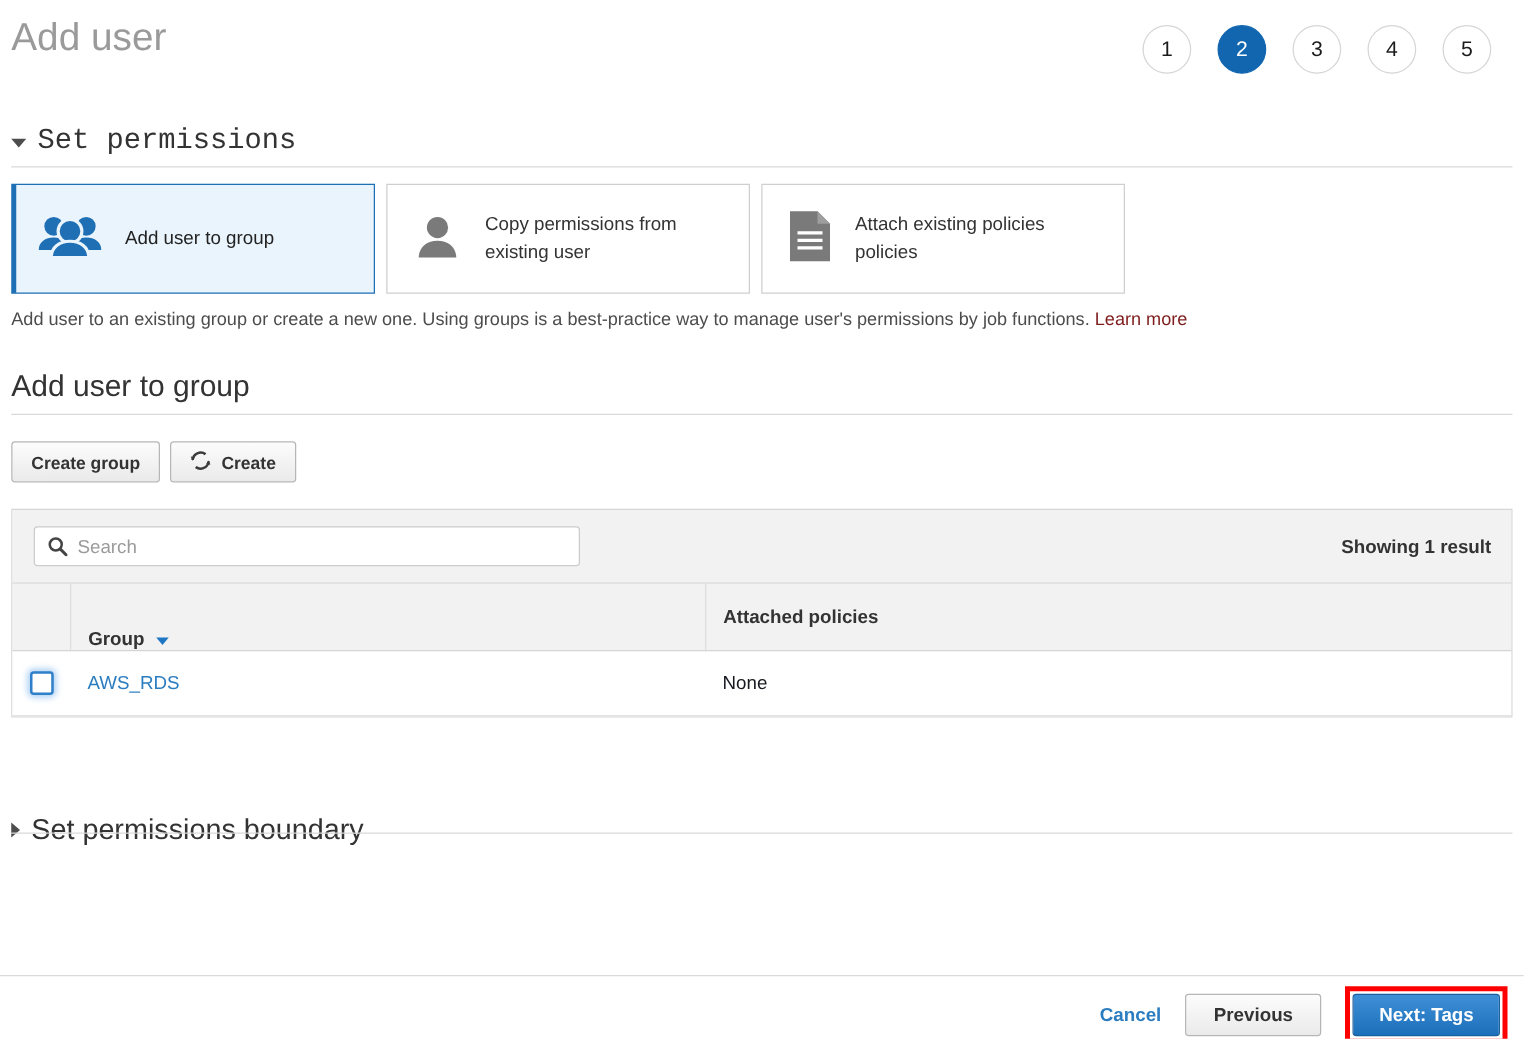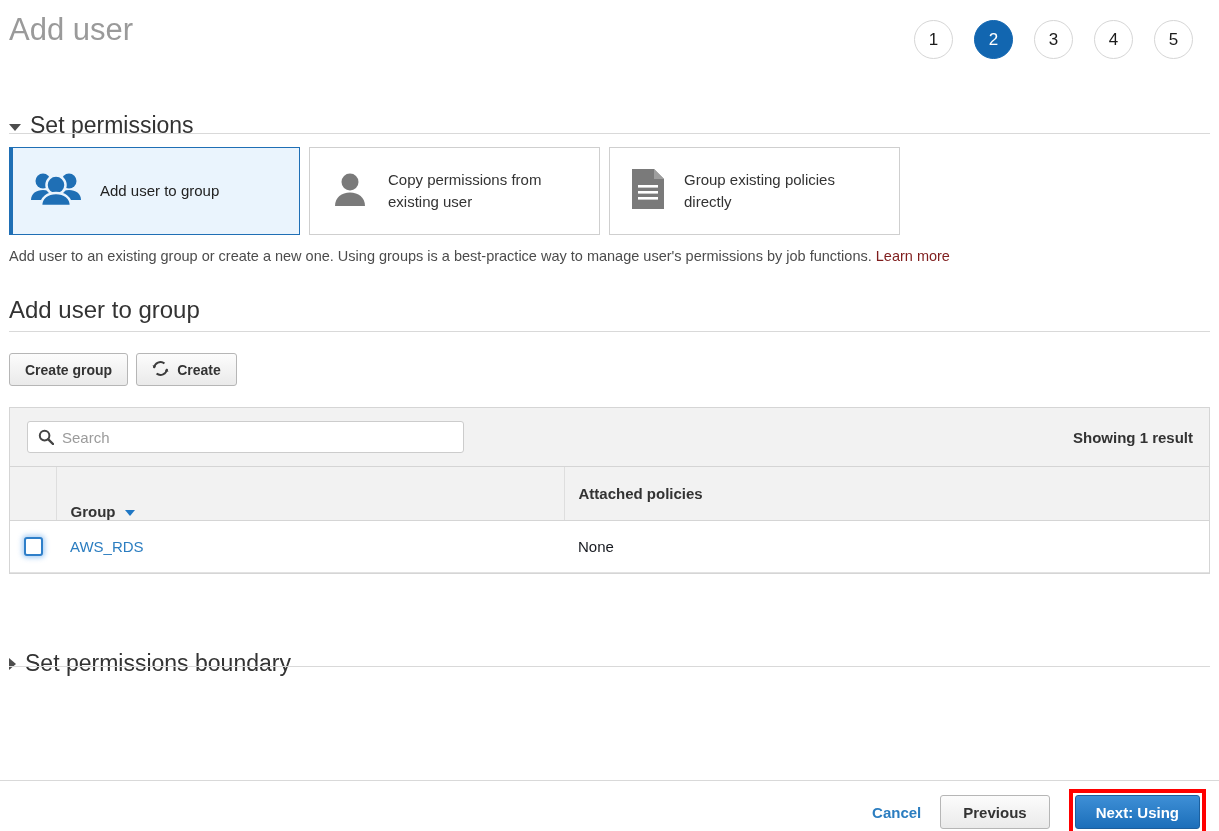--- a/index.html
+++ b/index.html
@@ -146,21 +146,21 @@
     <div class="page-title">Add user</div>
     <div class="steps">
       <div class="step">1</div>
       <div class="step active">2</div>
       <div class="step">3</div>
       <div class="step">4</div>
       <div class="step">5</div>
     </div>
   </div>
 
-  <div class="section-head" style="top:112px;">
+  <div class="section-head" style="top:99px;font-family:Liberation Mono, monospace;">
     <span class="caret-down"></span>
     <span>Set permissions</span>
   </div>
   <div class="hrule" style="top:133px; width:1201px;"></div>
 
   <div class="cards">
 
     <div class="card selected">
       <span>
         <svg width="52" height="38" viewBox="0 0 52 38">
@@ -188,21 +188,21 @@
     <div class="card">
       <span>
         <svg width="36" height="42" viewBox="0 0 36 42">
           <path d="M2 1h22l10 10v30H2z" fill="#7a7a7a"></path>
           <path d="M24 1l10 10H24z" fill="#9e9e9e"></path>
           <rect x="8" y="17" width="20" height="2.6" fill="#ffffff"></rect>
           <rect x="8" y="23" width="20" height="2.6" fill="#ffffff"></rect>
           <rect x="8" y="29" width="20" height="2.6" fill="#ffffff"></rect>
         </svg>
       </span>
-      <span class="card-label">Group existing policies directly</span>
+      <span class="card-label">Attach existing policies policies</span>
     </div>
   </div>
 
   <div class="desc">
     <span>Add user to an existing group or create a new one. Using groups is a best-practice way to manage user's permissions by job functions.</span>
     <a href="#">Learn more</a>
   </div>
 
   <div class="section-head" style="top:296px; font-size:24px;">
     <span>Add user to group</span>
@@ -272,17 +272,17 @@
     <span class="caret-right"></span>
     <span>Set permissions boundary</span>
   </div>
   <div class="hrule" style="top:666px; width:1201px;"></div>
 
   <div class="footer-rule"></div>
   <div class="footer">
     <a class="cancel-link" href="#">Cancel</a>
     <button class="btn" style="height:34px; padding:0 22px; font-size:15px;">Previous</button>
     <span class="next-highlight">
-      <button class="btn btn-primary" style="height:34px; padding:0 20px; font-size:15px;">Next: Using</button>
+      <button class="btn btn-primary" style="height:34px; padding:0 20px; font-size:15px;">Next: Tags</button>
     </span>
   </div>
 
 </div>
 
 </body></html>

